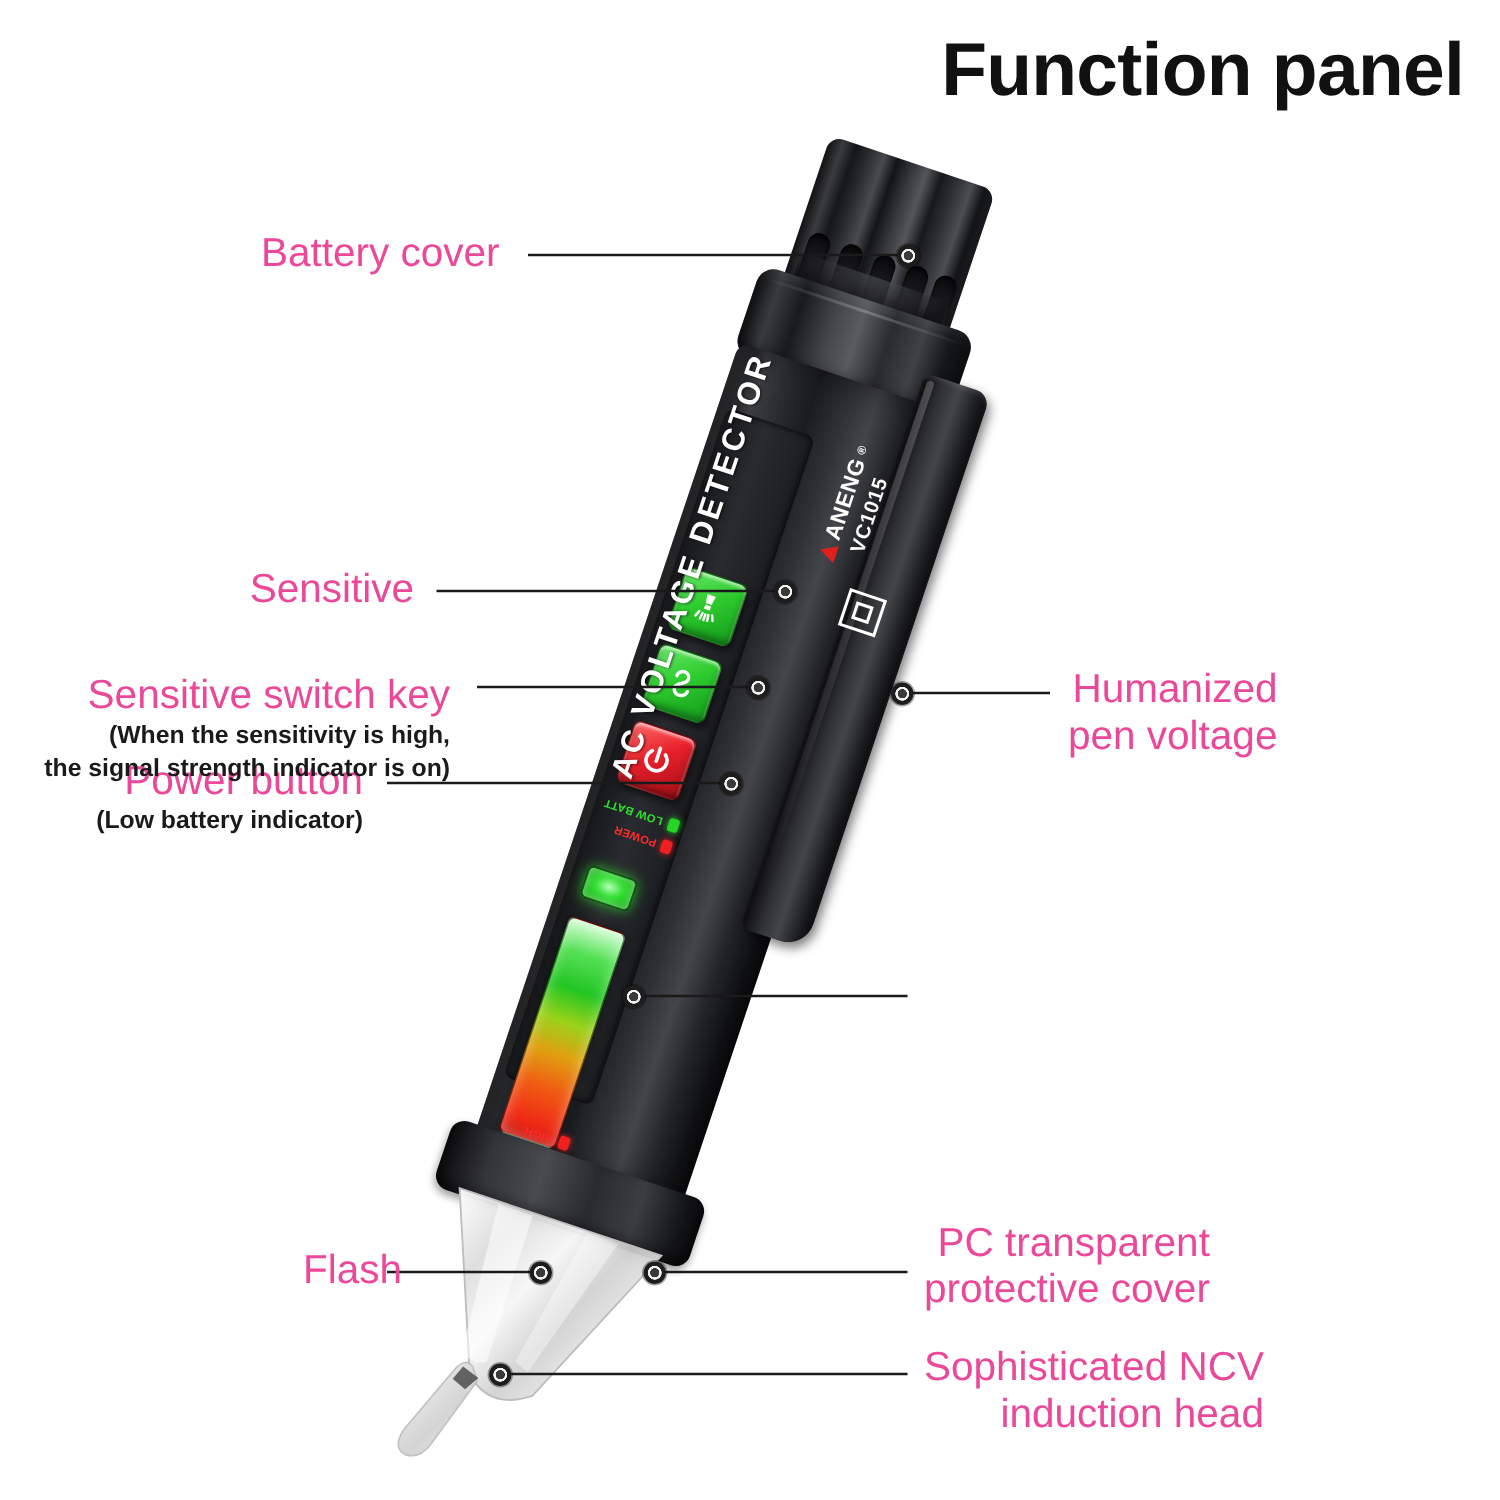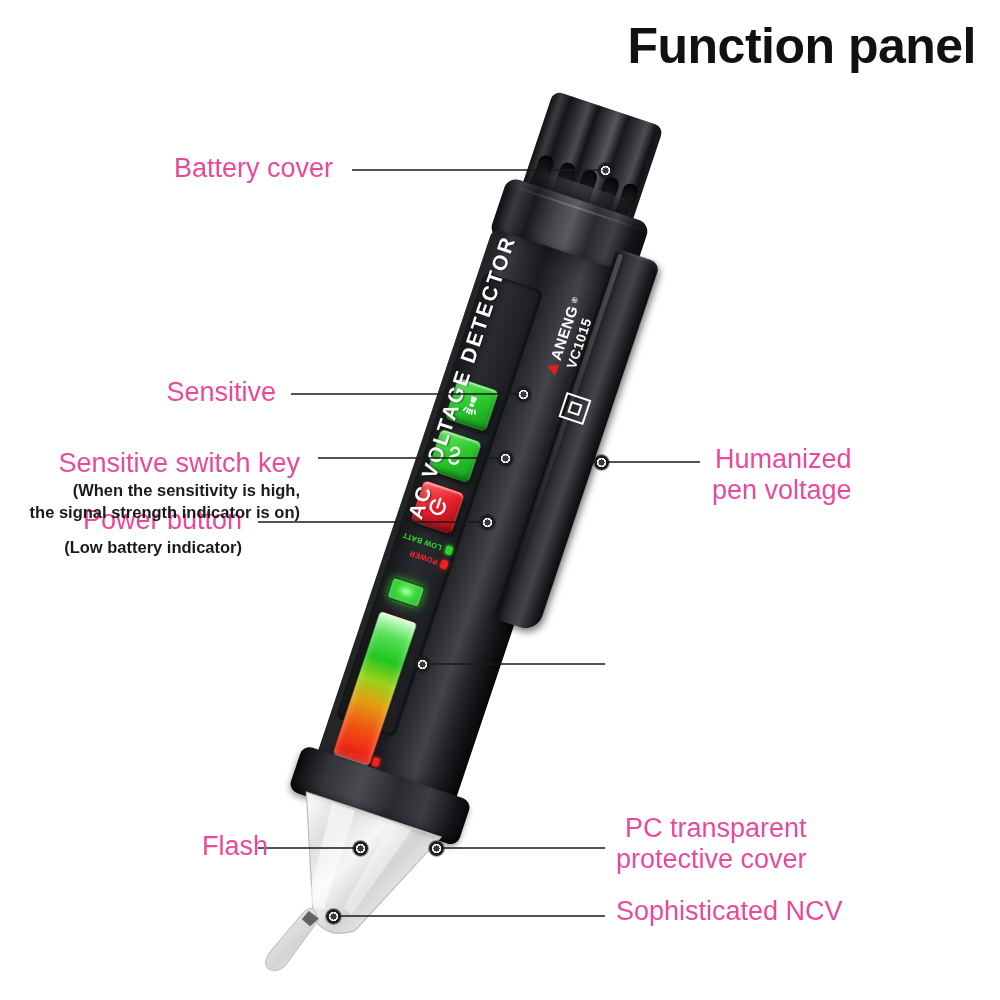--- a/index.html
+++ b/index.html
@@ -461,15 +461,16 @@
   </div>
 
 
   <div class="callout right-side" style="left:616px; top:813px">
     <div class="main">PC transparent</div>
     <div class="main">protective cover</div>
   </div>
 
   <div class="callout right-side" style="left:616px; top:896px">
     <div class="main">Sophisticated NCV</div>
+    <div class="main">induction head</div>
   </div>
 
 </div>
 
 </body></html>

